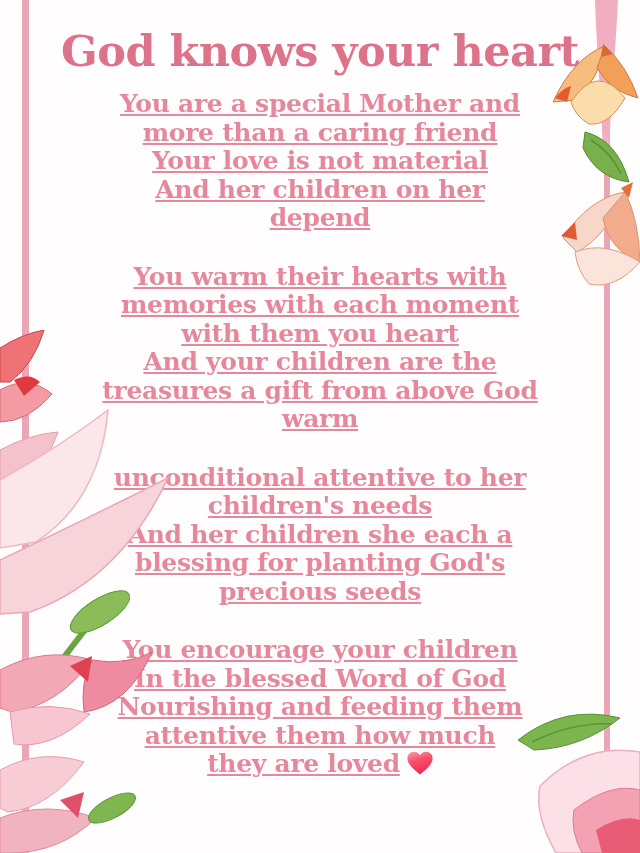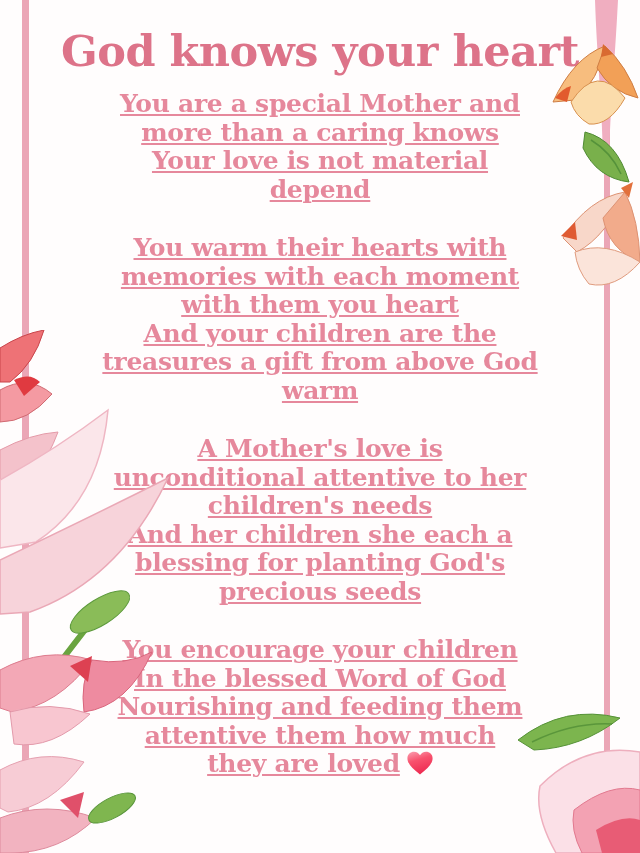--- a/index.html
+++ b/index.html
@@ -53,34 +53,34 @@
   <svg viewBox="0 0 34 160">
     <path d="M7 0 L30 0 C27 60 22 110 21 160 L15 160 C14 100 9 60 7 0 Z" fill="#f0aec0"></path>
   </svg>
 </div>
 
 <h1 class="title">God knows your heart</h1>
 
 <div class="poem">
   <div class="stanza">
     <div class="poem-line">You are a special Mother and</div>
-    <div class="poem-line">more than a caring knows</div>
+    <div class="poem-line">more than a caring friend</div>
     <div class="poem-line">Your love is not material</div>
+    <div class="poem-line">And her children on her</div>
     <div class="poem-line">depend</div>
   </div>
   <div class="stanza">
     <div class="poem-line">You warm their hearts with</div>
     <div class="poem-line">memories with each moment</div>
     <div class="poem-line">with them you heart</div>
     <div class="poem-line">And your children are the</div>
     <div class="poem-line">treasures a gift from above God</div>
     <div class="poem-line">warm</div>
   </div>
   <div class="stanza">
-    <div class="poem-line">A Mother's love is</div>
     <div class="poem-line">unconditional attentive to her</div>
     <div class="poem-line">children's needs</div>
     <div class="poem-line">And her children she each a</div>
     <div class="poem-line">blessing for planting God's</div>
     <div class="poem-line">precious seeds</div>
   </div>
   <div class="stanza">
     <div class="poem-line">You encourage your children</div>
     <div class="poem-line">In the blessed Word of God</div>
     <div class="poem-line">Nourishing and feeding them</div>

